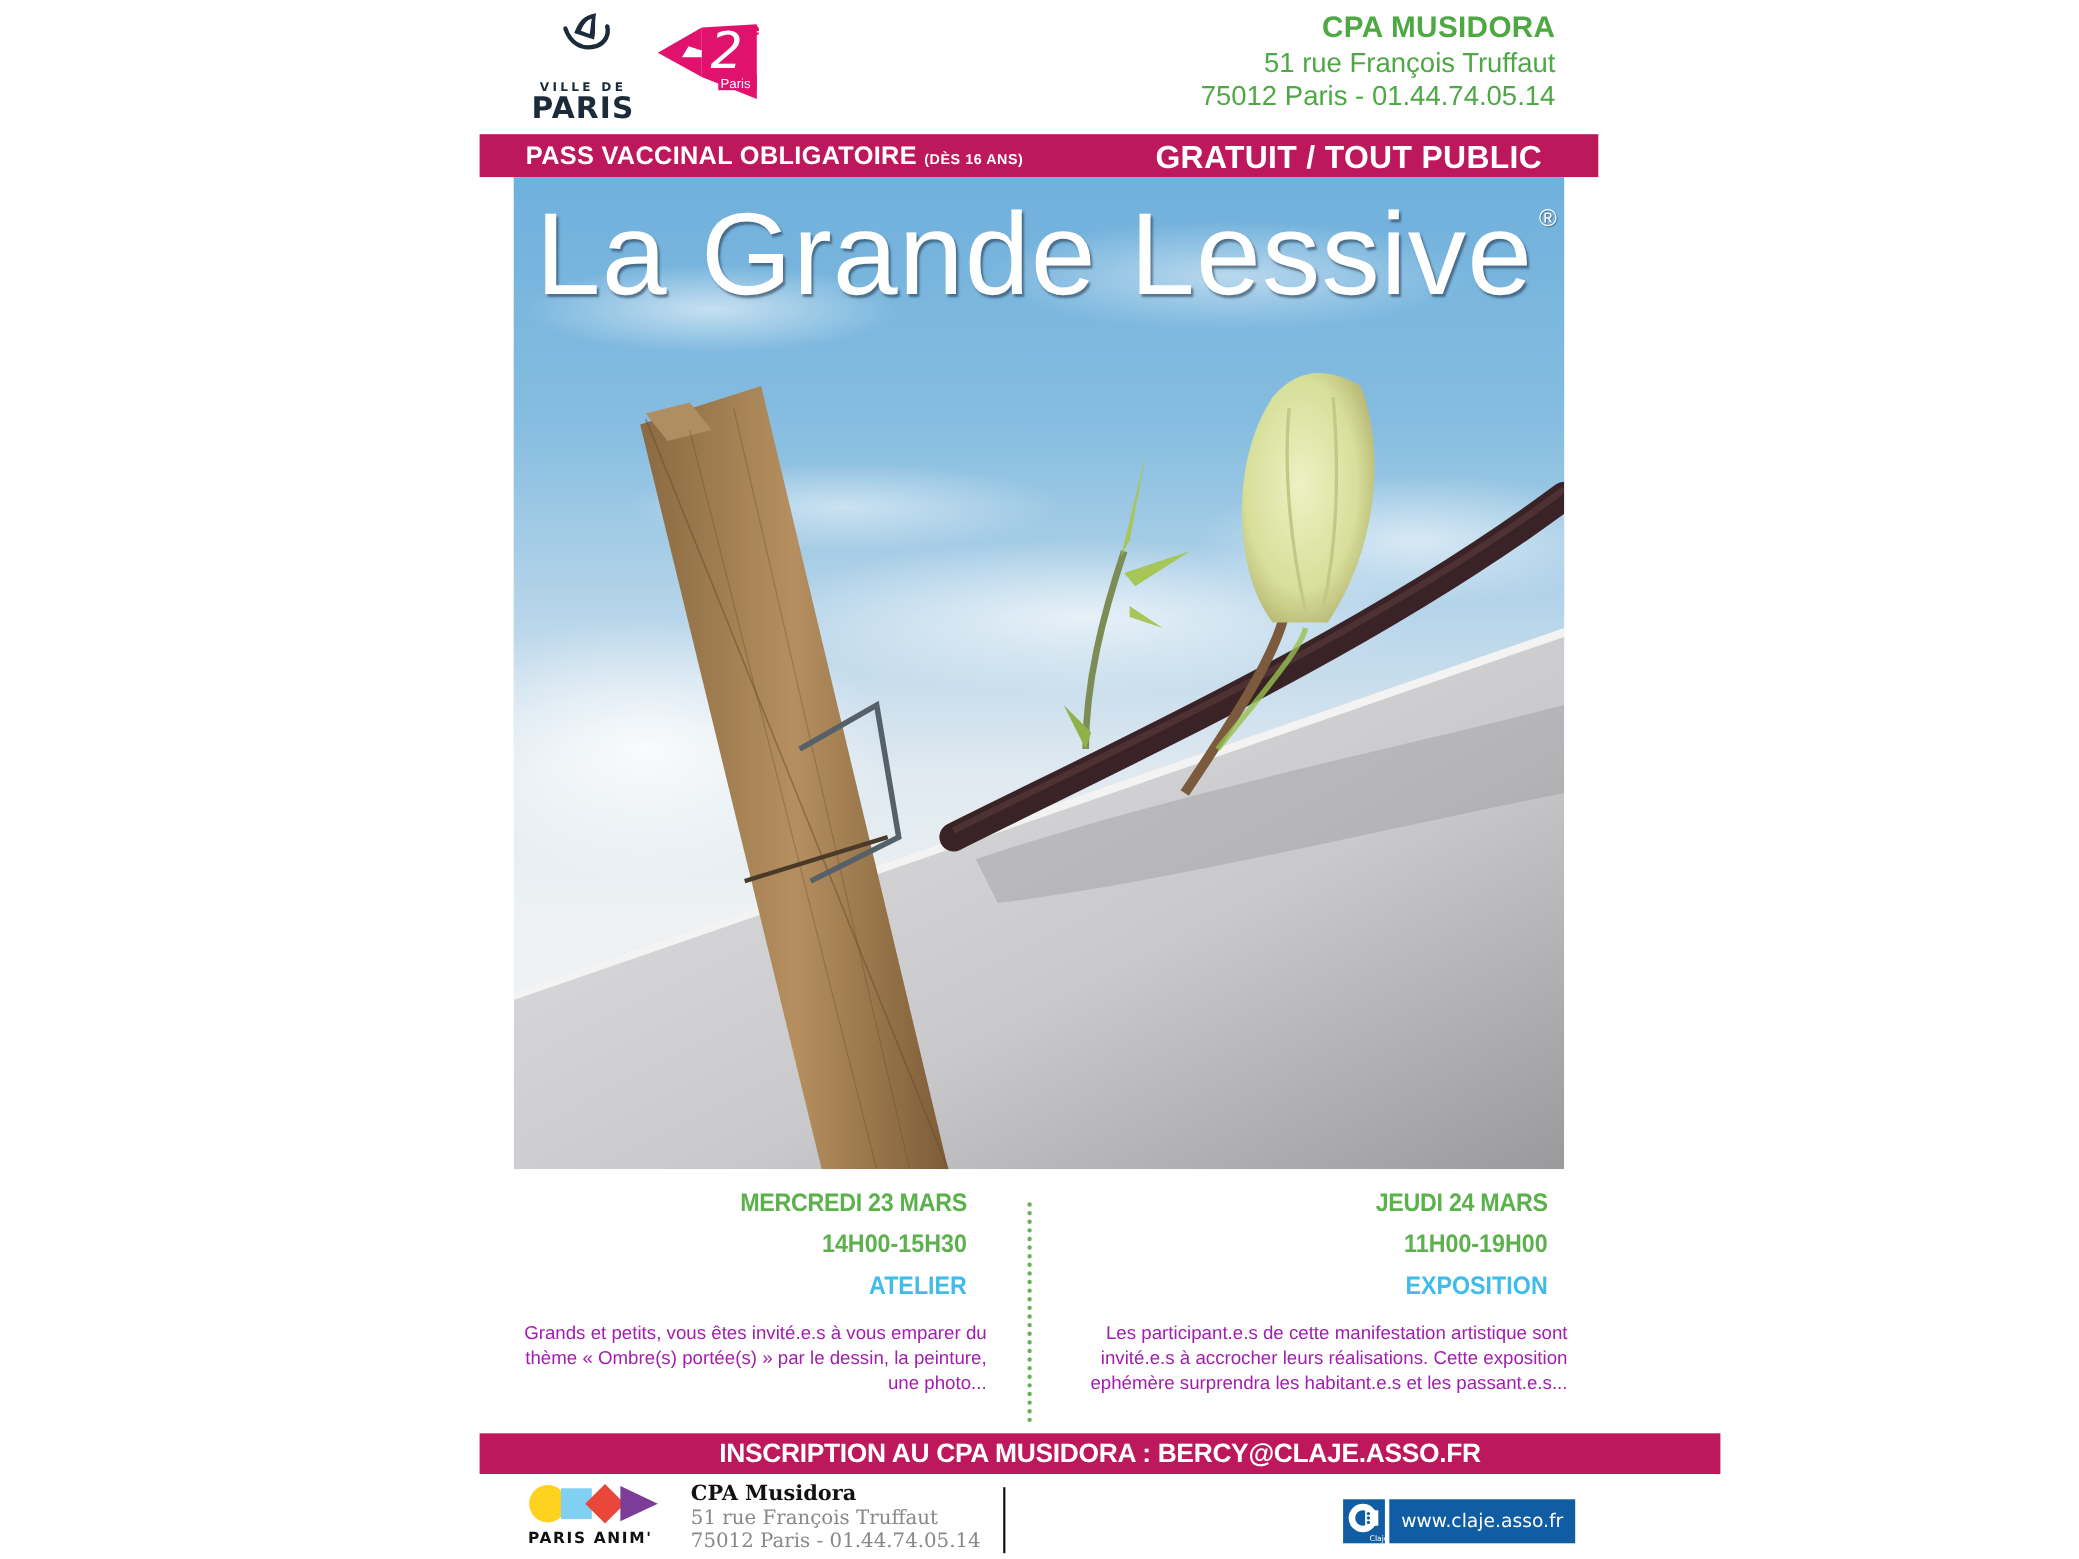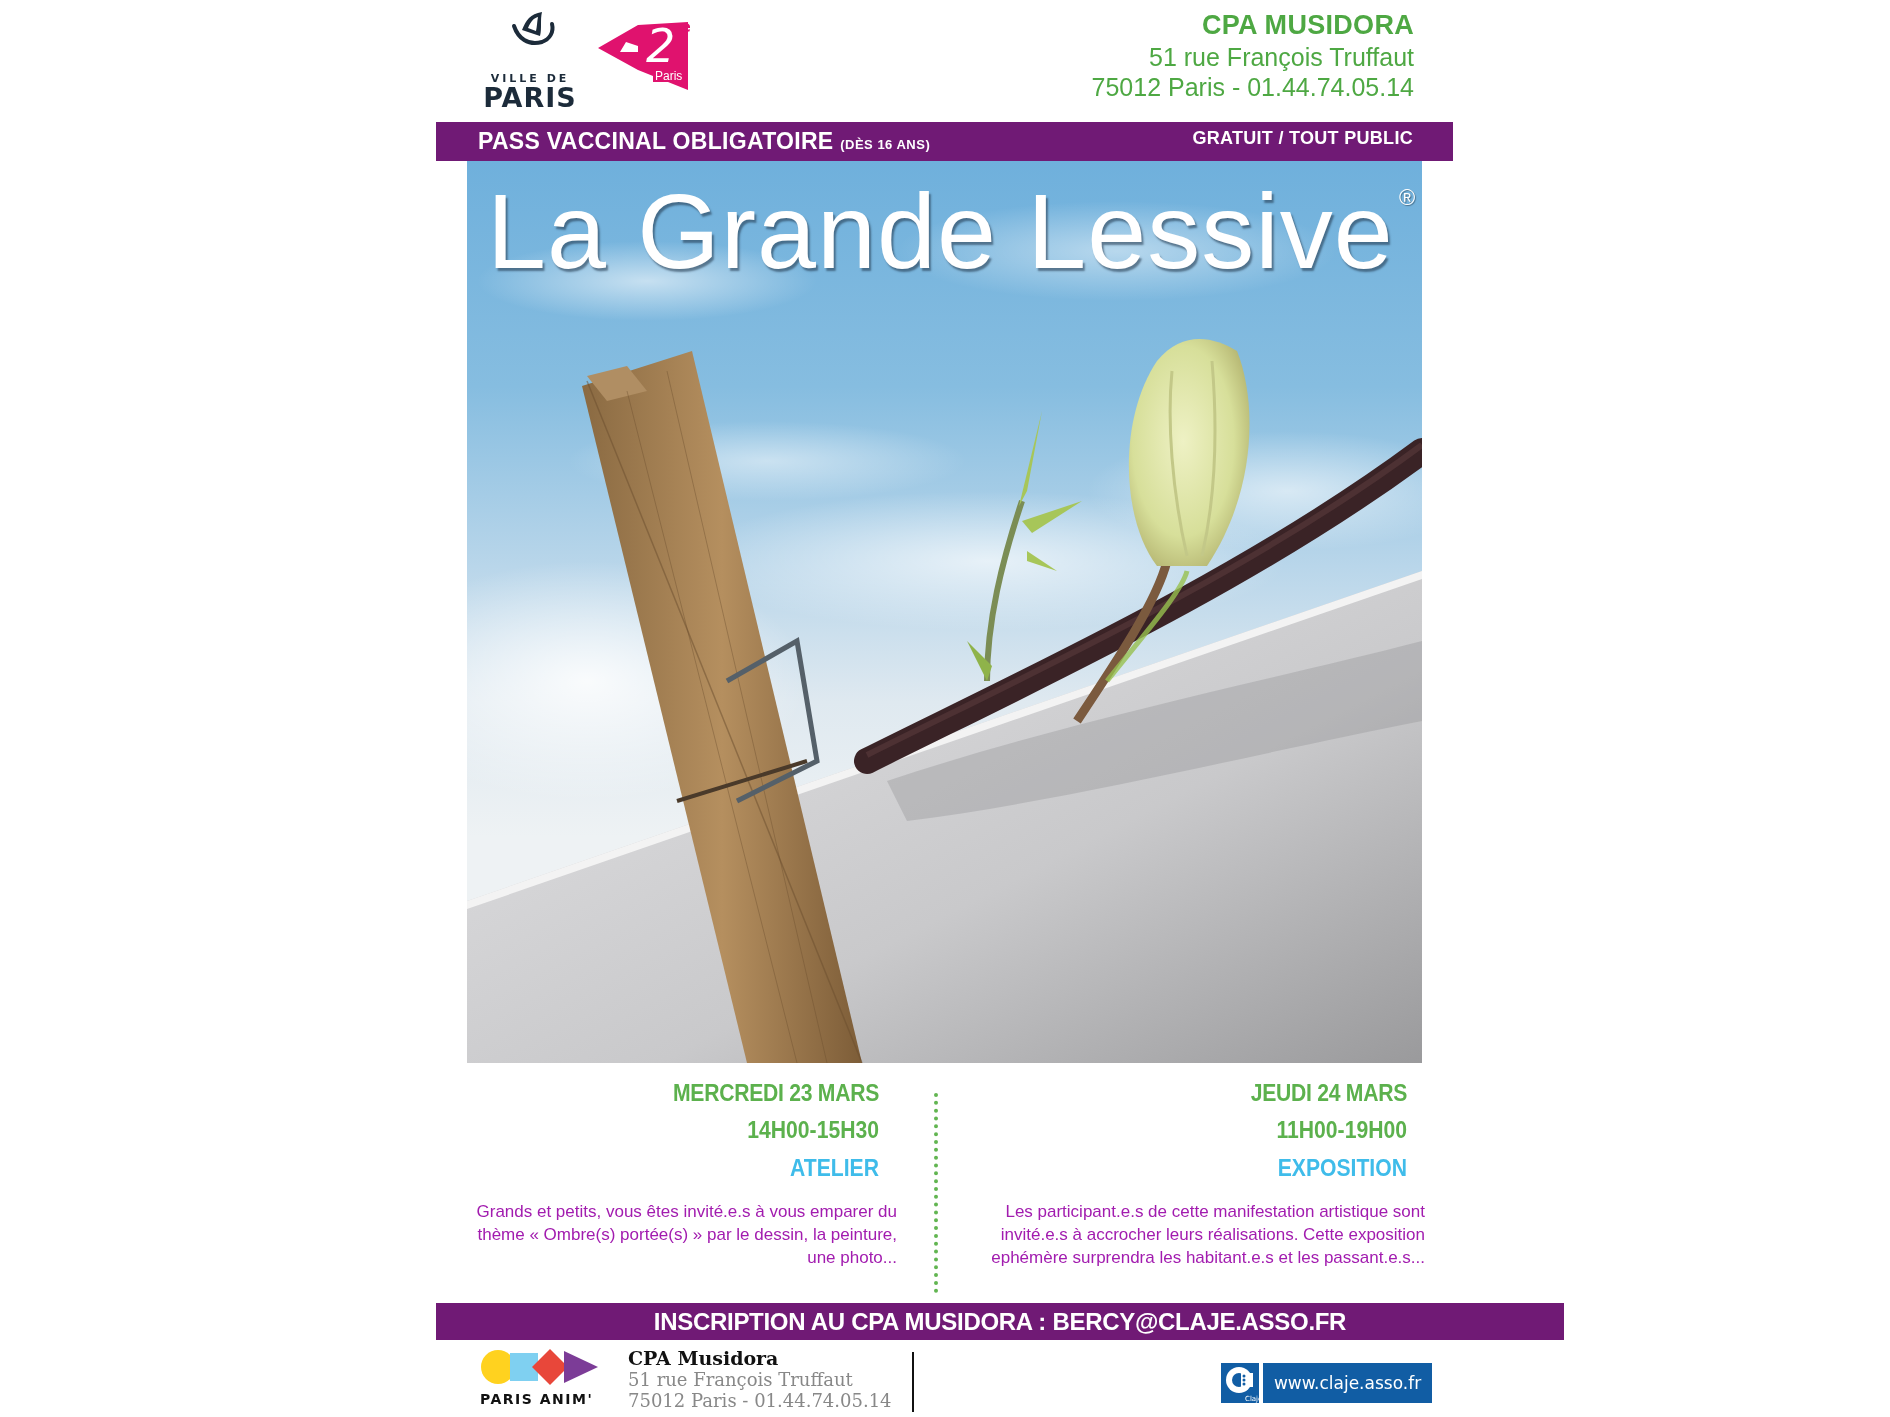--- a/index.html
+++ b/index.html
@@ -11,25 +11,25 @@
   
   .paris-logo { left:480px; top:8px; width:100px; height:95px; text-align:center; color:#1c2b3a; }
   .paris-logo .ville { font-family:"DejaVu Sans", sans-serif; font-size:11px; letter-spacing:3px; margin-top:12px; font-weight:bold; }
   .paris-logo .paris { font-family:"DejaVu Sans", sans-serif; font-size:27px; font-weight:bold; letter-spacing:1px; line-height:26px; }
   .arr-logo { left:598px; top:10px; width:92px; height:88px; }
   
   .cpa-header { right:476px; top:8px; text-align:right; color:#4ea843; }
   .cpa-header .name { font-size:27px; font-weight:bold; line-height:34px; letter-spacing:0.3px;}
   .cpa-header .line { font-size:25px; line-height:30px; }
   
-  .green-bar { background:#701a75; color:#ffffff; font-weight:bold; }
+  .green-bar { background:#be185d; color:#ffffff; font-weight:bold; }
   .top-bar { left:436px; top:122px; width:1017px; height:39px; }
   .top-bar .left { position:absolute; left:42px; top:6px; font-size:23px; letter-spacing:0.3px; }
   .top-bar .left small { font-size:13px; letter-spacing:0.5px; }
-  .top-bar .right { position:absolute; right:40px; top:6px; font-size:18px; letter-spacing:0.3px;text-align:right; }
+  .top-bar .right { position:absolute; right:51px; top:6px; font-size:29px; letter-spacing:0.3px;text-align:right; }
   
   .photo { left:467px; top:161px; width:955px; height:902px; overflow:hidden;
     background: linear-gradient(180deg, #6fb0dc 0%, #86bde0 25%, #b9d6ea 45%, #dfe9f0 60%, #eef2f4 75%); }
   .photo svg { position:absolute; left:0; top:0; }
   .title-text { position:absolute; left:20px; top:10px; font-family:"Liberation Sans", sans-serif; font-size:106px; color:#ffffff;
     text-shadow: 2px 3px 2px rgba(30,50,70,0.55); letter-spacing:1px; white-space:nowrap; }
   .reg { position:absolute; left:932px; top:24px; font-size:22px; color:#ffffff; text-shadow:1px 1px 1px rgba(0,0,0,0.4); }
   
   .col { top:1074px; width:450px; text-align:right; }
   .col-left { left:447px; }

